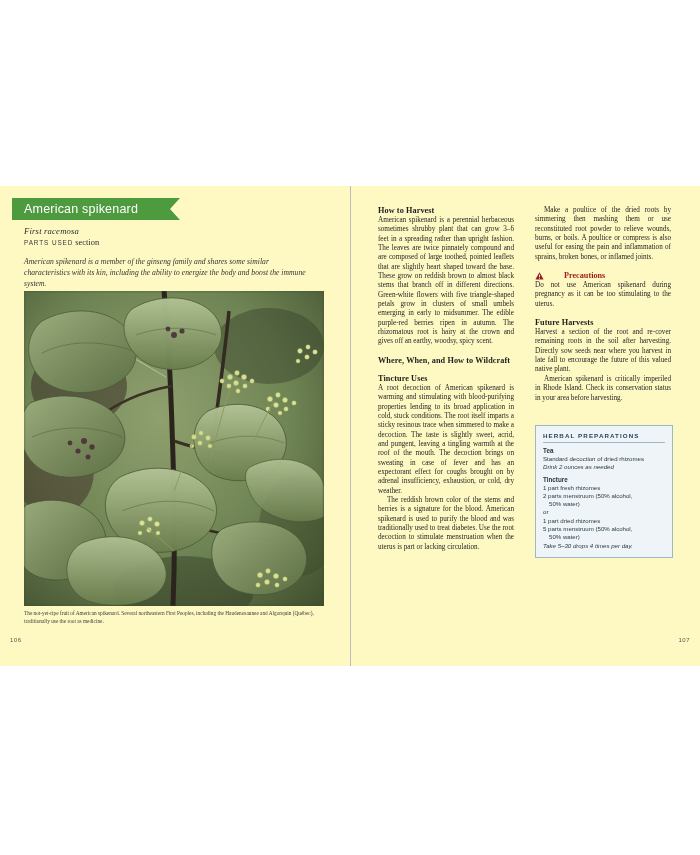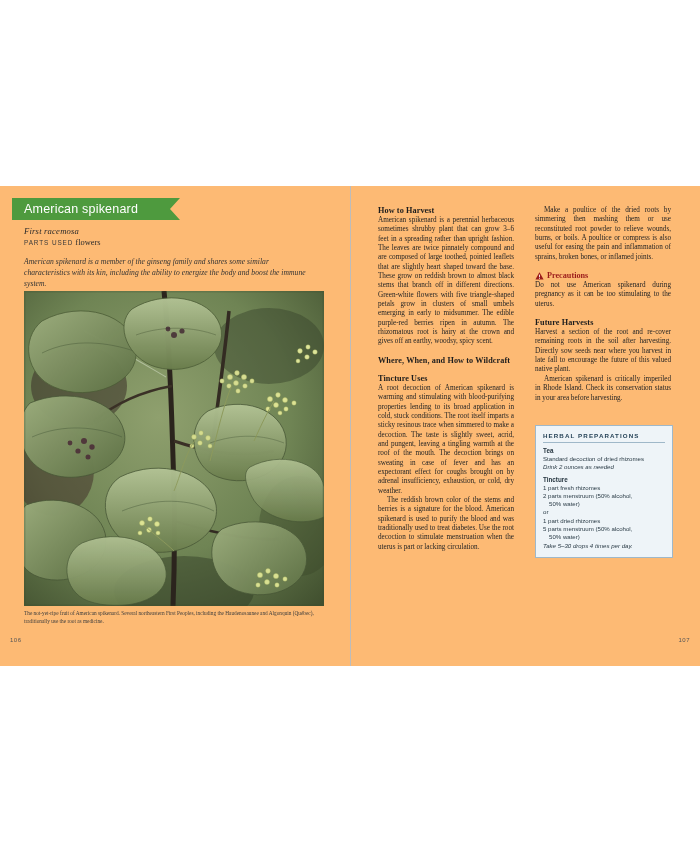--- a/index.html
+++ b/index.html
@@ -15,21 +15,21 @@
     overflow: hidden;
   }
 
   
   #spread {
     position: absolute;
     left: 0;
     top: 186px;
     width: 700px;
     height: 480px;
-    background: #fdba74;
+    background: #fef9c3;
   }
 
   .gutter {
     position: absolute;
     left: 350px;
     top: 0;
     width: 1px;
     height: 480px;
     background: #bcbcbc;
   }
@@ -164,21 +164,21 @@
     margin: 0;
     text-align: justify;
     hyphens: auto;
     letter-spacing: -0.02px;
   }
   .body-p.indent { text-indent: 9px; }
 
   .precaution-head {
     display: flex;
     align-items: flex-end;
-    gap: 3px;
+    gap: 20px;
     margin-top: 9px;
     margin-bottom: 1px;
   }
   .warn-tri {
     width: 9px;
     height: 8px;
     flex: 0 0 auto;
   }
   .precaution-title {
     font-family: "Liberation Serif", serif;
@@ -244,21 +244,21 @@
   <div class="gutter"></div>
 
   <div id="left-page">
 
     <div class="title-banner">American spikenard</div>
 
     <div class="latin-name">First racemosa</div>
 
     <div class="parts-used-row">
       <span class="parts-used-label">PARTS USED</span>
-      <span class="parts-used-value">flowers</span>
+      <span class="parts-used-value">section</span>
     </div>
 
     <div class="intro-text">American spikenard is a member of the ginseng family and shares some similar characteristics with its kin, including the ability to energize the body and boost the immune system.</div>
 
     <div class="plant-photo">
       <svg width="300" height="315" viewBox="0 0 300 315" preserveAspectRatio="none">
         <defs>
           <radialGradient id="bgG" cx="45%" cy="40%" r="80%">
             <stop offset="0%" stop-color="#8fa06e"></stop>
             <stop offset="55%" stop-color="#6f8454"></stop>

